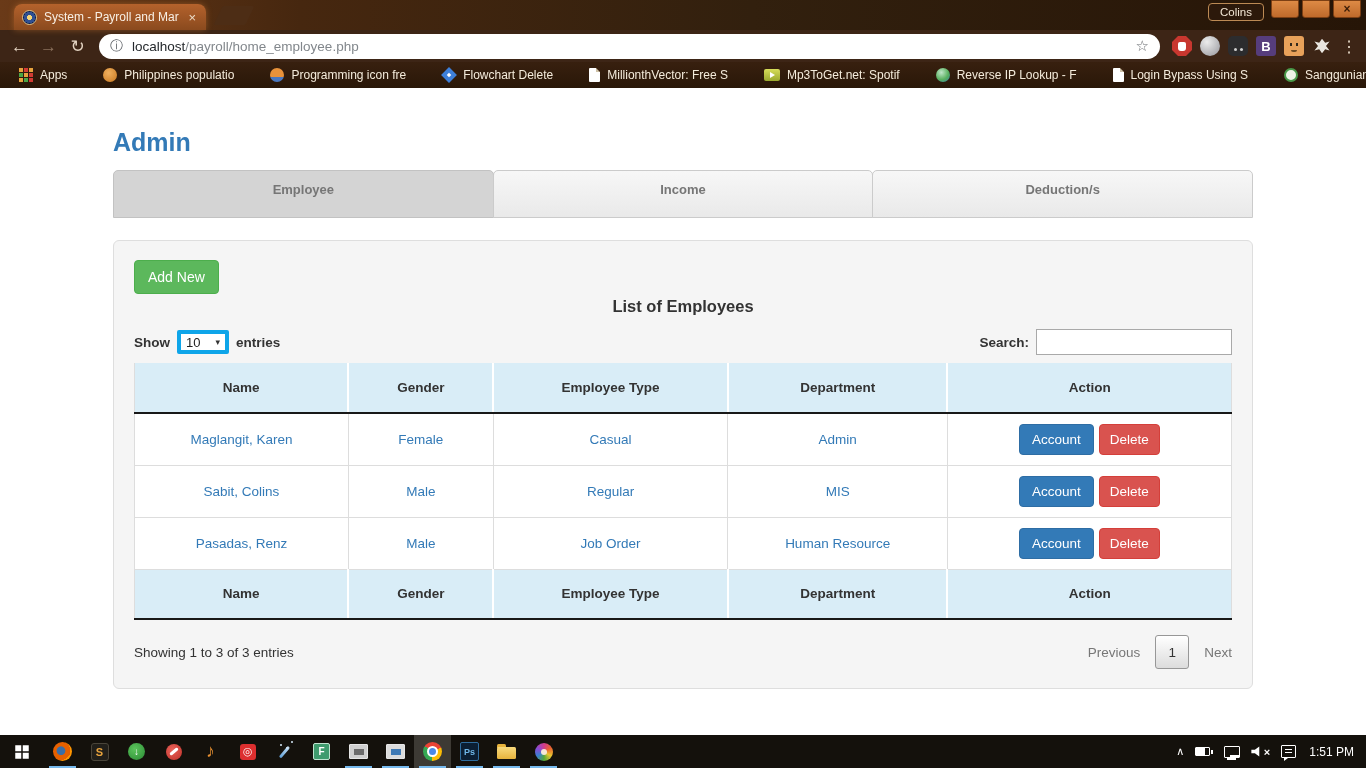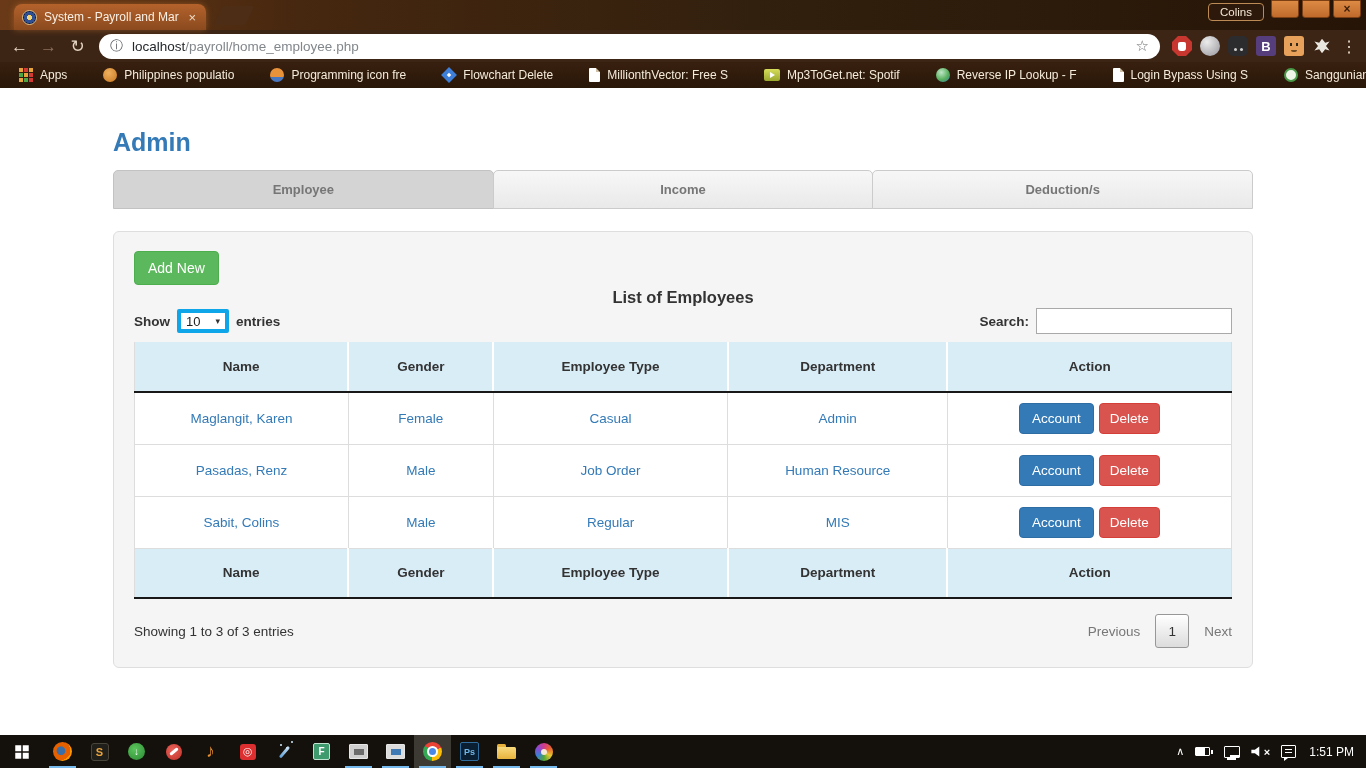--- a/index.html
+++ b/index.html
@@ -63,28 +63,28 @@
   .globe-green-icon{border-radius:50%;background:radial-gradient(circle at 38% 32%,#bfe6c8,#59b05e 55%,#2f7ab0)}
   .seal-green-icon{border-radius:50%;background:#eef4e6;border:2.5px solid #4a9a4a}
   .bm-overflow{margin-left:auto;color:#f4ebdb;font-size:14px;padding:0 6px}
 
   
   .page{flex:1;background:#fff;padding:40px 113px 0;overflow:hidden}
   .page-head{display:flex;justify-content:space-between;align-items:baseline}
   .page-title{font-size:26px;font-weight:bold;color:#337ab7}
   .admin-label{font-size:25px;font-weight:bold;color:#337ab7}
   .navtabs{display:flex;margin-top:13px}
-  .navtab{flex:1;height:39px;line-height:37px;text-align:center;font-size:13px;font-weight:bold;color:#767676;
+  .navtab{flex:1;height:48px;line-height:37px;text-align:center;font-size:13px;font-weight:bold;color:#767676;
       border:1px solid #cbcbcb;border-radius:5px 5px 0 0;background:linear-gradient(180deg,#f7f7f7,#e9e9e9)}
   .navtab + .navtab{margin-left:-1px}
   .navtab.active{background:#d4d4d4;border-color:#c2c2c2}
   .panel{margin-top:22px;background:#f5f5f5;border:1px solid #dedede;border-radius:6px;padding:19px 20px}
   .btn-add{display:inline-block;background:#5cb85c;border:1px solid #4cae4c;border-radius:4px;color:#fff;font-size:14px;padding:8px 13px;cursor:pointer}
   .list-title{text-align:center;font-size:16.5px;font-weight:bold;color:#333;margin-top:3px}
-  .table-controls{display:flex;justify-content:space-between;align-items:center;margin-top:1px;font-size:13.5px;font-weight:bold;color:#333}
+  .table-controls{display:flex;justify-content:space-between;align-items:center;margin-top:13px;font-size:13.5px;font-weight:bold;color:#333}
   .show-ctl{display:flex;align-items:center;gap:7px}
   .select{display:inline-flex;align-items:center;justify-content:space-between;gap:8px;min-width:52px;height:24px;
       background:#fff;border:4px solid #0ea5e9;border-radius:2px;padding:0 5px;font-weight:normal;font-size:13px;color:#222}
   .select .caret{font-size:9px;color:#333}
   .search-ctl{display:flex;align-items:center;gap:7px}
   .search-input{width:196px;height:26px;border:1px solid #a9a9a9;background:#fff;font-size:13px;padding:0 5px}
   table.emp-table{width:100%;border-collapse:collapse;margin-top:8px;font-size:13.5px;background:#fff}
   .emp-table th{background:#d9edf7;color:#333;font-weight:bold;height:50px;text-align:center;
       border-left:2px solid #fff;border-right:2px solid #fff}
   .emp-table thead th{border-bottom:2px solid #181818}
@@ -278,31 +278,31 @@
         </thead>
       <tbody id="tbody">
           <tr>
             <td>Maglangit, Karen</td>
             <td>Female</td>
             <td>Casual</td>
             <td>Admin</td>
             <td class="action-cell"><button class="btn-account">Account</button><button class="btn-delete">Delete</button></td>
           </tr>
           <tr>
+            <td>Sabit, Colins</td>
+            <td>Male</td>
+            <td>Regular</td>
+            <td>MIS</td>
+            <td class="action-cell"><button class="btn-account">Account</button><button class="btn-delete">Delete</button></td>
+          </tr>
+          <tr>
             <td>Pasadas, Renz</td>
             <td>Male</td>
             <td>Job Order</td>
             <td>Human Resource</td>
-            <td class="action-cell"><button class="btn-account">Account</button><button class="btn-delete">Delete</button></td>
-          </tr>
-          <tr>
-            <td>Sabit, Colins</td>
-            <td>Male</td>
-            <td>Regular</td>
-            <td>MIS</td>
             <td class="action-cell"><button class="btn-account">Account</button><button class="btn-delete">Delete</button></td>
           </tr>
         </tbody>
       <tfoot id="tfoot">
           <tr>
             <th>Name</th>
             <th>Gender</th>
             <th>Employee Type</th>
             <th>Department</th>
             <th>Action</th>

